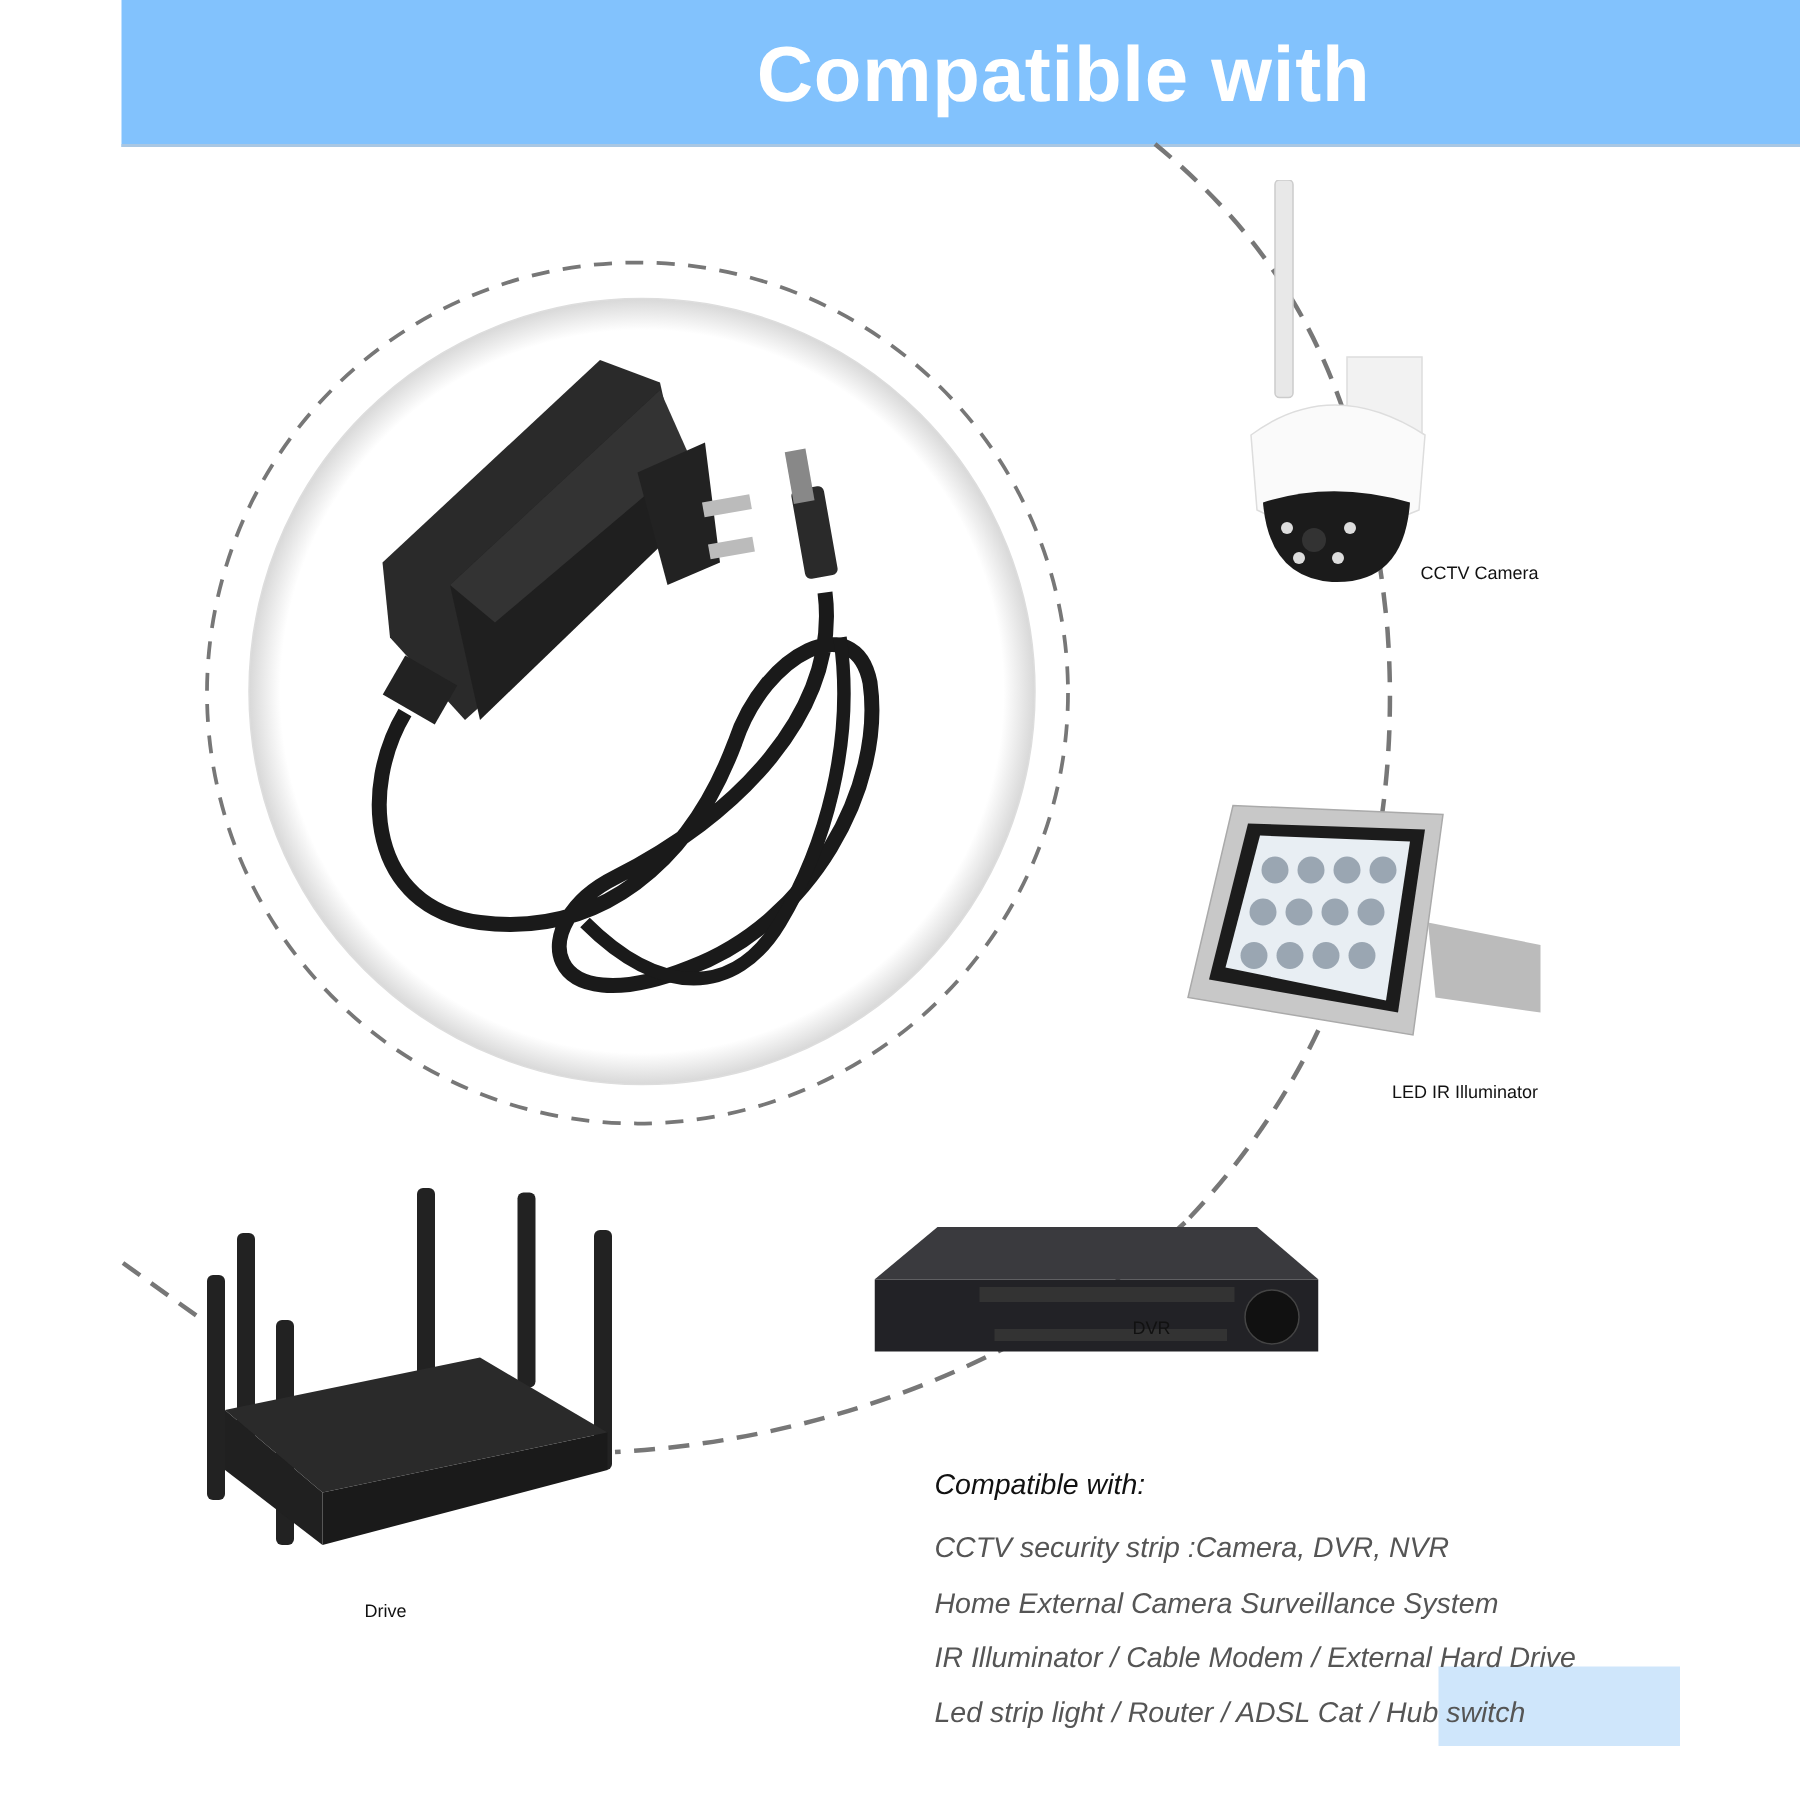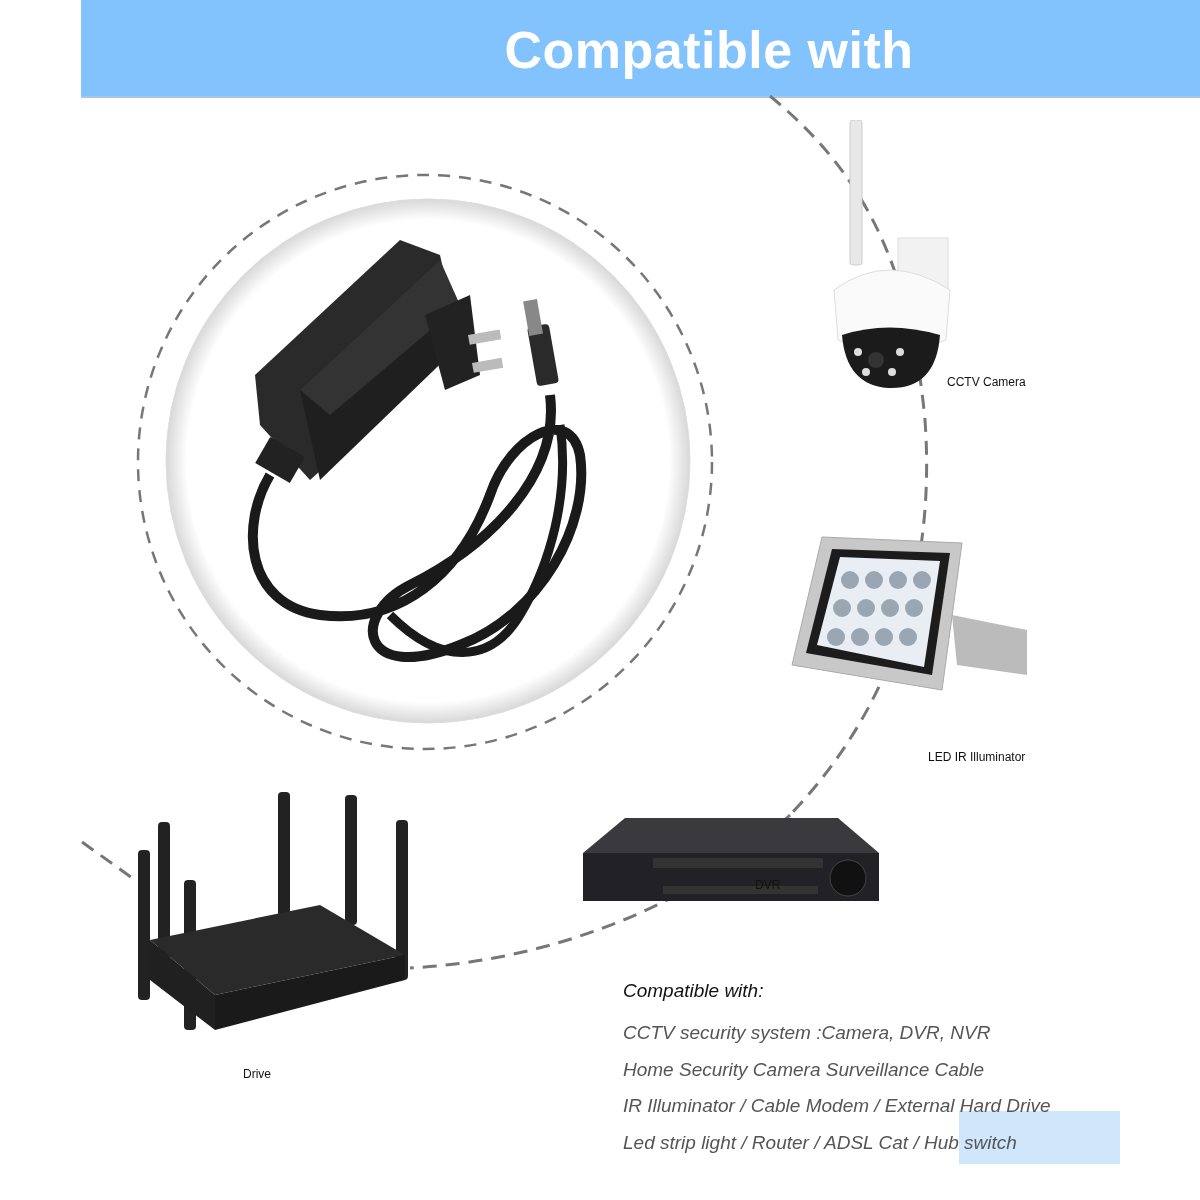--- a/index.html
+++ b/index.html
@@ -81,21 +81,21 @@
     <circle cx="60" cy="73" r="9"></circle>
       <circle cx="84" cy="73" r="9"></circle>
       <circle cx="108" cy="73" r="9"></circle>
       <circle cx="132" cy="73" r="9"></circle>
     <circle cx="54" cy="102" r="9"></circle>
       <circle cx="78" cy="102" r="9"></circle>
       <circle cx="102" cy="102" r="9"></circle>
       <circle cx="126" cy="102" r="9"></circle>
   </g>
 </svg>
-<div class="label" style="left:928px;top:750px">LED IR Illuminator</div>
+<div class="label" style="left:928px;top:721px">LED IR Illuminator</div>
 
 <svg class="img" style="left:583px;top:818px" width="296" height="84" viewBox="0 0 296 84">
   <polygon points="42,0 255,0 296,35 0,35" fill="#3a3a3e"></polygon>
   <rect x="0" y="35" width="296" height="48" fill="#222226"></rect>
   <rect x="70" y="40" width="170" height="10" fill="#333"></rect>
   <rect x="80" y="68" width="155" height="8" fill="#333"></rect>
   <circle cx="265" cy="60" r="18" fill="#111" stroke="#444"></circle>
 </svg>
 <div class="label" style="left:755px;top:878px">DVR</div>
 
@@ -111,17 +111,17 @@
   <polygon points="20,150 190,115 275,165 85,205" fill="#2a2a2a"></polygon>
   <polygon points="85,205 275,165 275,190 85,240" fill="#1a1a1a"></polygon>
   <polygon points="20,150 85,205 85,240 20,190" fill="#202020"></polygon>
 </svg>
 <div class="label" style="left:243px;top:1067px">Drive</div>
 
 <div class="highlight"></div>
 
 <div class="features">
   <div class="head">Compatible with:</div>
-  <div class="item">CCTV security system :Camera, DVR, NVR</div>
-  <div class="item">Home Security Camera Surveillance Cable</div>
+  <div class="item">CCTV security strip :Camera, DVR, NVR</div>
+  <div class="item">Home External Camera Surveillance System</div>
   <div class="item">IR Illuminator / Cable Modem / External Hard Drive</div>
   <div class="item">Led strip light / Router / ADSL Cat / Hub switch</div>
 </div>
 
 </body></html>

